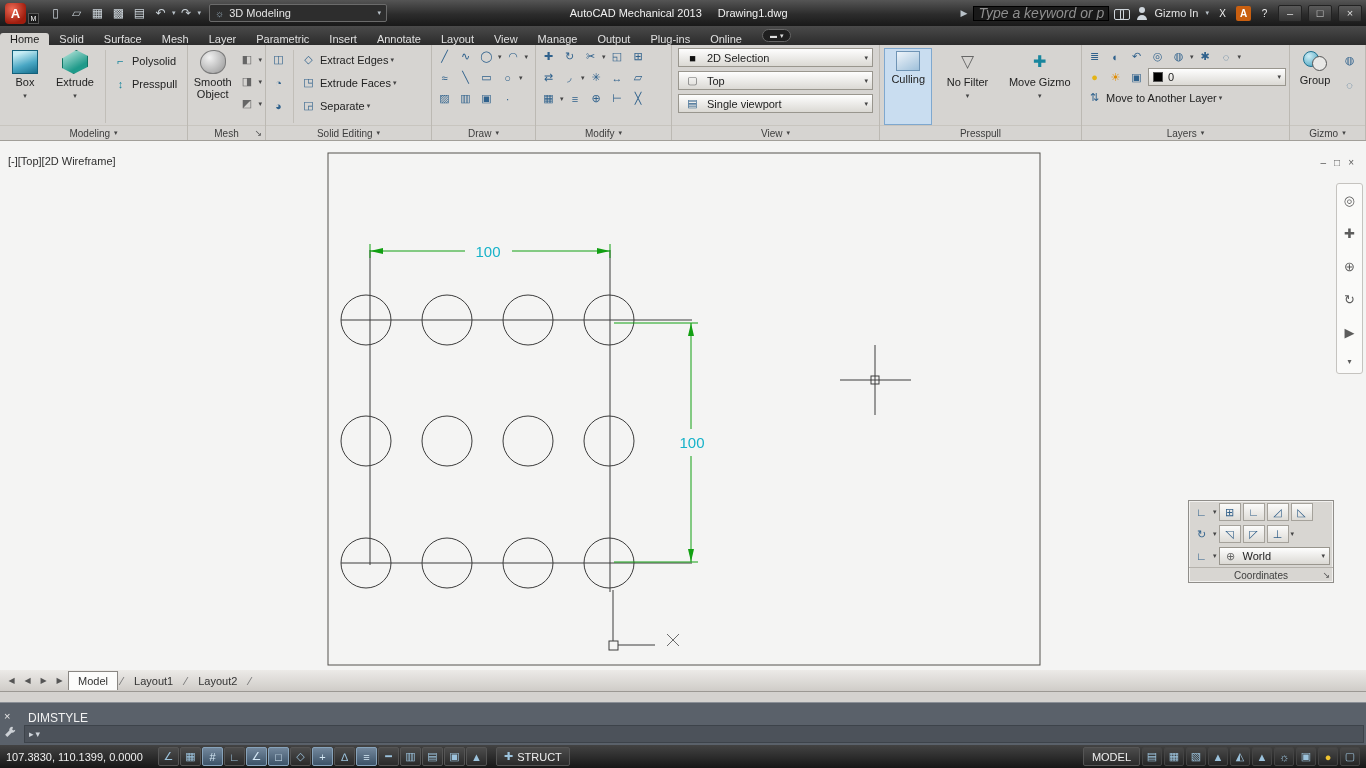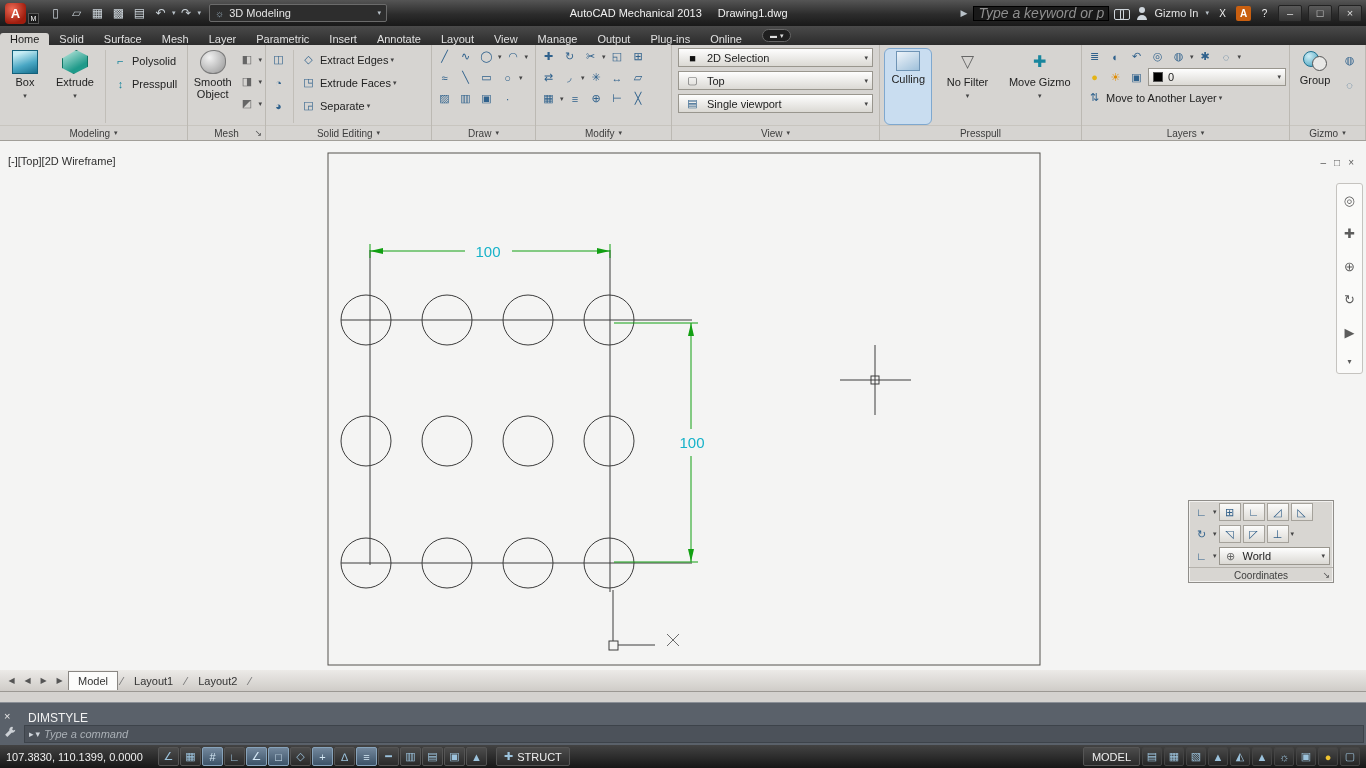--- a/index.html
+++ b/index.html
@@ -58,21 +58,21 @@
     display:flex; border-bottom:1px solid #a29f99; }
   .panel { position:relative; border-right:1px solid #bcb9b3; display:flex; flex-direction:column; flex:0 0 auto; }
   .pbody { flex:1; display:flex; padding:3px 3px 0 3px; gap:3px; }
   .pfoot { height:15px; font-size:10px; color:#3d3d3d; display:flex; align-items:center;
     justify-content:center; gap:4px; border-top:1px solid #c8c5bf; }
   .pfoot .dd { font-size:7px; }
   .pfoot .launch { position:absolute; right:3px; font-size:9px; color:#555; }
   .bigbtn { display:flex; flex-direction:column; align-items:center; gap:2px; padding-top:2px;
     font-size:11px; color:#222; text-align:center; line-height:12px; }
   .bigbtn .dd { font-size:7px; color:#444; }
-  .bigbtn.pressed { background:#c9ddf0; border:1px solid #7fa8cf; border-radius:6px; }
+  .bigbtn.pressed { background:#c9ddf0; border:1px solid #7fa8cf; border-radius:0; }
   .si { width:19px; height:17px; display:grid; place-items:center; font-size:11px; color:#2f618c; }
   .si.t { color:#19869e; } .si.g { color:#666; }
   .dd { font-size:7px; color:#444; }
   .vcol { display:flex; flex-direction:column; justify-content:flex-start; gap:2px; }
   .hrow { display:flex; align-items:center; gap:2px; }
   .divider { width:1px; background:#c1beb8; margin:2px 2px; }
   .icon-box { width:26px; height:24px; border:1px solid #14607a;
     background:linear-gradient(160deg,#c6ecf4 15%,#49a7c4 60%,#186f8d); }
   .icon-extrude { width:26px; height:24px; background:linear-gradient(150deg,#bde9df,#1f9a8a 70%);
     border:1px solid #117565; clip-path:polygon(0 35%,55% 0,100% 25%,100% 70%,45% 100%,0 75%); }
@@ -608,21 +608,20 @@
       <svg width="12" height="12" viewBox="0 0 16 16">
           <path d="M11 1a4 4 0 0 0-3.9 4.9L1.5 11.6 4.4 14.5 10.1 8.9A4 4 0 0 0 15 5l-2.5 1.1-1.6-1.6L12 2z" fill="#cdd1d6"></path>
         </svg>
     </span>
     <div class="cmd-history">DIMSTYLE</div>
     <div class="cmd-inputrow">
       <span class="cmd-prompt">
         <span>▸</span>
           <span>▾</span>
       </span>
-      <input type="text" placeholder="Type a command" style="">
     </div>
   </div>
 
   <div class="statusbar">
     <span class="coords">107.3830, 110.1399, 0.0000</span>
     <span class="stoggle">∠</span>
     <span class="stoggle">▦</span>
     <span class="stoggle active">#</span>
     <span class="stoggle">∟</span>
     <span class="stoggle active">∠</span>

